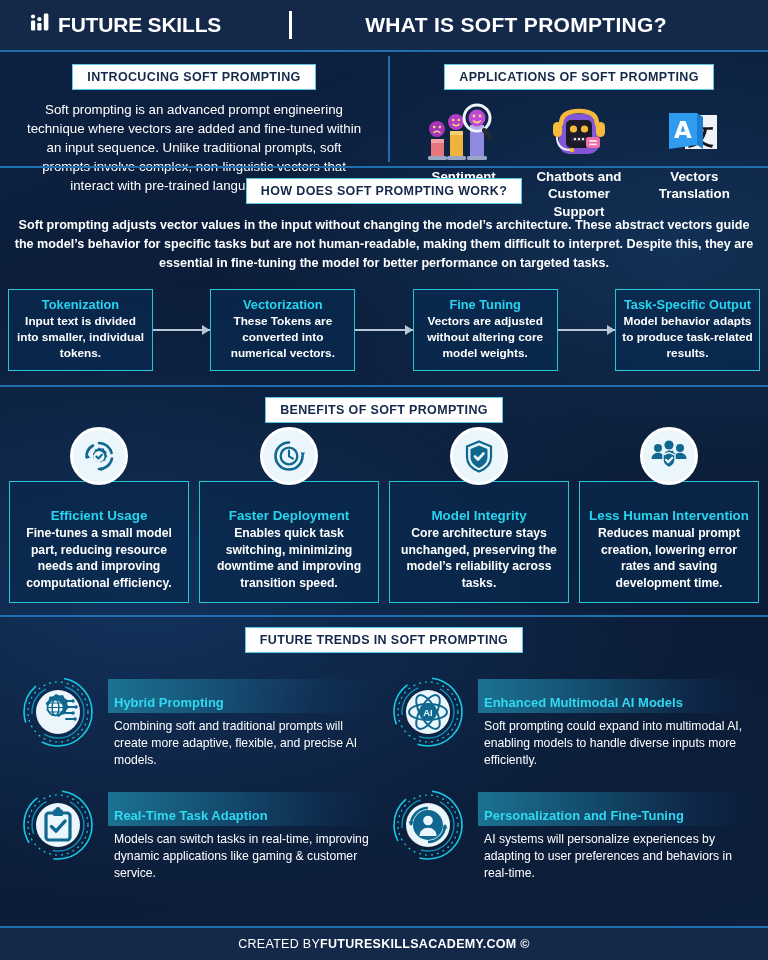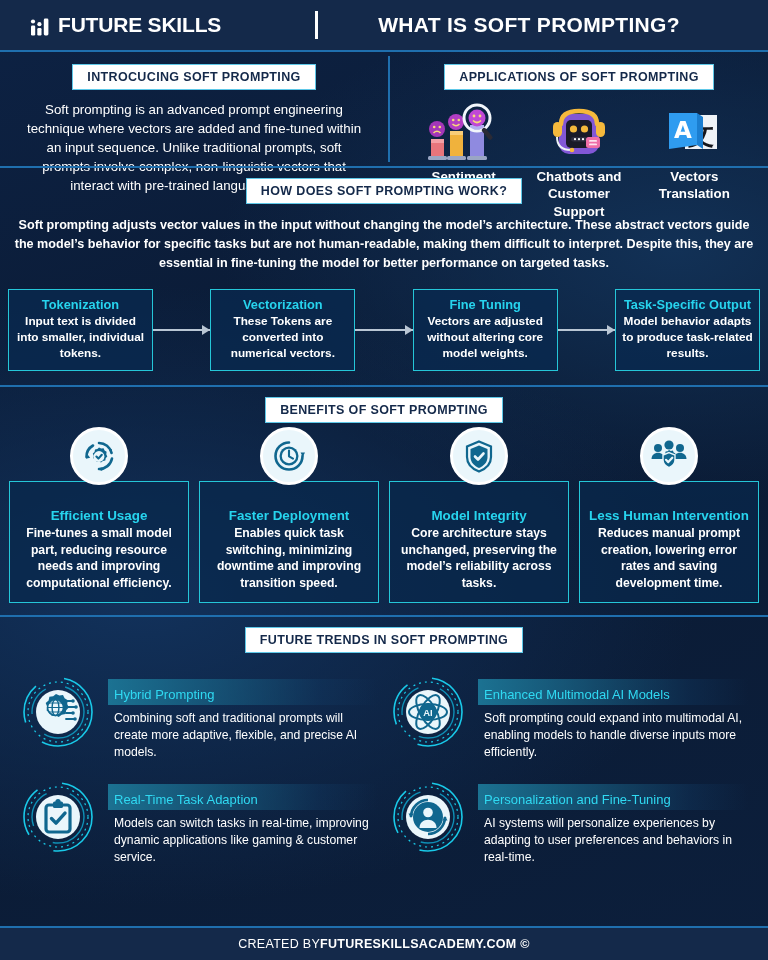--- a/index.html
+++ b/index.html
@@ -27,21 +27,21 @@
   }
 
   
   .header {
     position: relative; z-index: 2;
     height: 52px; flex: 0 0 52px;
     background: #14294a;
     display: flex; align-items: center;
     border-bottom: 2px solid #1f6fae;
   }
-  .brand { display: flex; align-items: flex-end; gap: 6px; padding-left: 30px; width: 315px;}
+  .brand { display: flex; align-items: flex-start; gap: 6px; padding-left: 30px; width: 289px;}
   .brand-mark { display: flex; align-items: flex-end; gap: 2.5px; height: 19px; }
   .brand-name {
     color: #fff; font-size: 21px; font-weight: 700; letter-spacing: -0.2px;
     white-space: nowrap;
   }
   .head-sep { width: 3px; height: 28px; background: #ffffff; }
   .head-title {
     flex: 1; text-align: center; color: #ffffff;
     font-size: 21px; font-weight: 700; letter-spacing: .3px;
     padding-right: 28px;
@@ -111,22 +111,22 @@
   .ben-title { color: #27d4ee; font-size: 13.4px; font-weight: 700; margin-bottom: 2px; }
   .ben-body { color: #ffffff; font-size: 12.2px; font-weight: 700; line-height: 1.34; }
 
   
   .trends { position: relative; z-index: 2; padding: 10px 0 0; flex: 1; }
   .tr-grid { display: flex; flex-wrap: wrap; padding: 12px 14px 0; }
   .tr { width: 50%; display: flex; align-items: flex-start; gap: 10px; padding: 8px 6px 10px; }
   .tr-ico { flex: 0 0 78px; height: 78px; display:flex; align-items:center; }
   .tr-txt { flex: 1; padding-top: 6px; }
   .tr-title {
-    display: block; color: #2fd9f2; font-size: 13px; font-weight: 400;
-    padding: 8px 6px 3px; margin-bottom: 5px;
+    display: block; color: #2fd9f2; font-size: 13px; font-weight: 700;
+    padding: 16px 6px 3px; margin-bottom: 5px;
     background: linear-gradient(90deg, rgba(28,118,150,.95) 0%, rgba(18,62,104,.35) 78%, rgba(13,34,68,0) 100%);
   }
   .tr-body { color: #ffffff; font-size: 12.2px; font-weight: 400; line-height: 1.38; padding-left: 6px; }
 
   
   .footer {
     position: relative; z-index: 2; flex: 0 0 34px; height: 34px;
     background: #14294a; border-top: 2px solid #1f6fae;
     display: flex; align-items: center; justify-content: center;
     color: #ffffff; font-size: 12.5px; letter-spacing: .3px;

